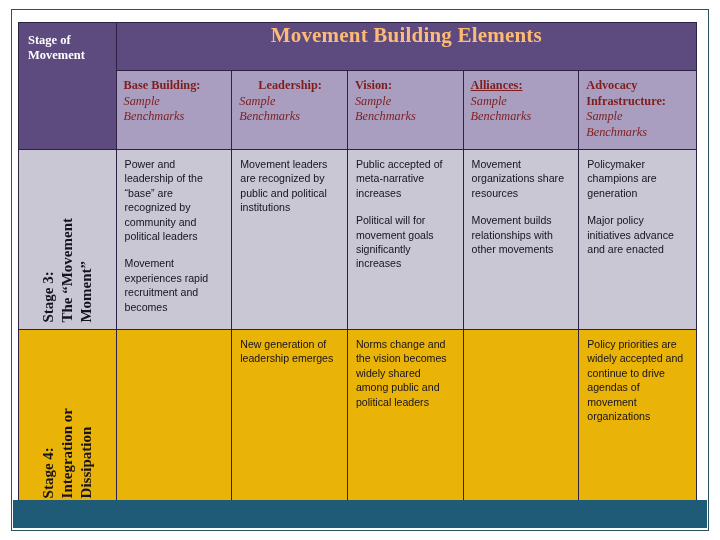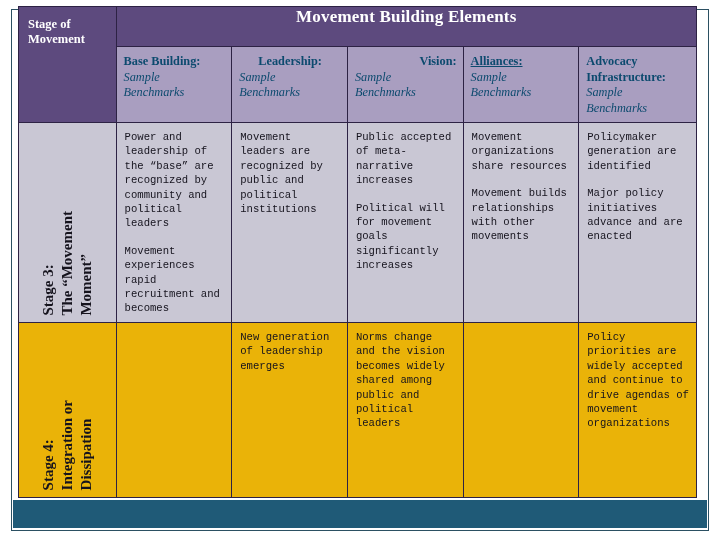--- a/index.html
+++ b/index.html
@@ -21,21 +21,21 @@
     pointer-events:none;
   }
   
   #footer-band{
     position:absolute;left:13px;top:500px;width:694px;height:28px;
     background:#1f5a77;
   }
 
   
   #matrix{
-    position:absolute;left:18px;top:6px;width:679px;height:483px;
+    position:absolute;left:18px;top:22px;width:679px;height:483px;
     border-collapse:collapse;
     table-layout:fixed;
   }
   #matrix td{
     vertical-align:top;
     padding:0;
     border:1px solid #2d2244;
     box-sizing:border-box;
   }
 
@@ -49,32 +49,32 @@
     color:#ffffff;
     font-family:"Liberation Serif", serif;
     font-weight:bold;
     font-size:12.5px;
     line-height:15px;
     padding:10px 0 0 9px !important;
     vertical-align:top;
   }
   .banner{
     background:#5d4a7e;
-    color:#ffffff;
+    color:#fdba74;
     font-family:"Liberation Serif", serif;
     font-weight:bold;
-    font-size:17px;
+    font-size:21px;
     text-align:center;
     vertical-align:middle;
-    height:40px;
+    height:48px;
     letter-spacing:.2px;
   }
   .elem-head{
     background:#a99ec0;
-    color:#0c4a6e;
+    color:#7f1d1d;
     font-family:"Liberation Serif", serif;
     padding:7px 6px 6px 7px !important;
     font-size:12.3px;
     line-height:15.5px;
   }
   .elem-head .t{font-weight:bold;display:block;}
   .elem-head .s{font-style:italic;display:block;}
 
   
   .stage-cell{
@@ -97,21 +97,21 @@
     font-size:15px;
     line-height:19px;
     color:#15131d;
     white-space:pre;
     text-align:left;
   }
 
   
   .body-cell{
     padding:7px 7px 6px 8px !important;
-    font-family:Liberation Mono, monospace;
+    font-family:Liberation Sans, sans-serif;
     font-size:10.6px;
     line-height:14.4px;
     color:#15131d;
   }
   .body-cell p{margin:0 0 13px 0;}
   .body-cell p:last-child{margin-bottom:0;}
 
   .row-a td.body-cell, .row-a td.stage-cell{background:#c9c7d4;}
   .row-b td.body-cell, .row-b td.stage-cell{background:#eab308;}
 </style>
@@ -144,21 +144,21 @@
           <span class="t" style="white-space:pre-line;">Base Building:</span>
           <span class="s" style="white-space:pre-line;">Sample
 Benchmarks</span>
         </td>
         <td class="elem-head">
           <span class="t" style="white-space:pre-line;text-align:center;">Leadership:</span>
           <span class="s" style="white-space:pre-line;">Sample
 Benchmarks</span>
         </td>
         <td class="elem-head">
-          <span class="t" style="white-space:pre-line;text-align:right;">Vision:</span>
+          <span class="t" style="white-space:pre-line;">Vision:</span>
           <span class="s" style="white-space:pre-line;">Sample
 Benchmarks</span>
         </td>
         <td class="elem-head">
           <span class="t" style="white-space:pre-line;text-decoration:underline;">Alliances:</span>
           <span class="s" style="white-space:pre-line;">Sample
 Benchmarks</span>
         </td>
         <td class="elem-head">
           <span class="t" style="white-space:pre-line;">Advocacy
@@ -185,21 +185,21 @@
         </td>
         <td class="body-cell">
           <p>Public accepted of meta-narrative increases</p>
           <p>Political will for movement goals significantly increases</p>
         </td>
         <td class="body-cell">
           <p>Movement organizations share resources</p>
           <p>Movement builds relationships with other movements</p>
         </td>
         <td class="body-cell">
-          <p>Policymaker generation are identified</p>
+          <p>Policymaker champions are generation</p>
           <p>Major policy initiatives advance and are enacted</p>
         </td>
       </tr>
 
       <tr class="row-b" style="height:175px;">
         <td class="stage-cell">
           <div class="rot">
               <span>Stage 4:
 Integration or
 Dissipation</span>

